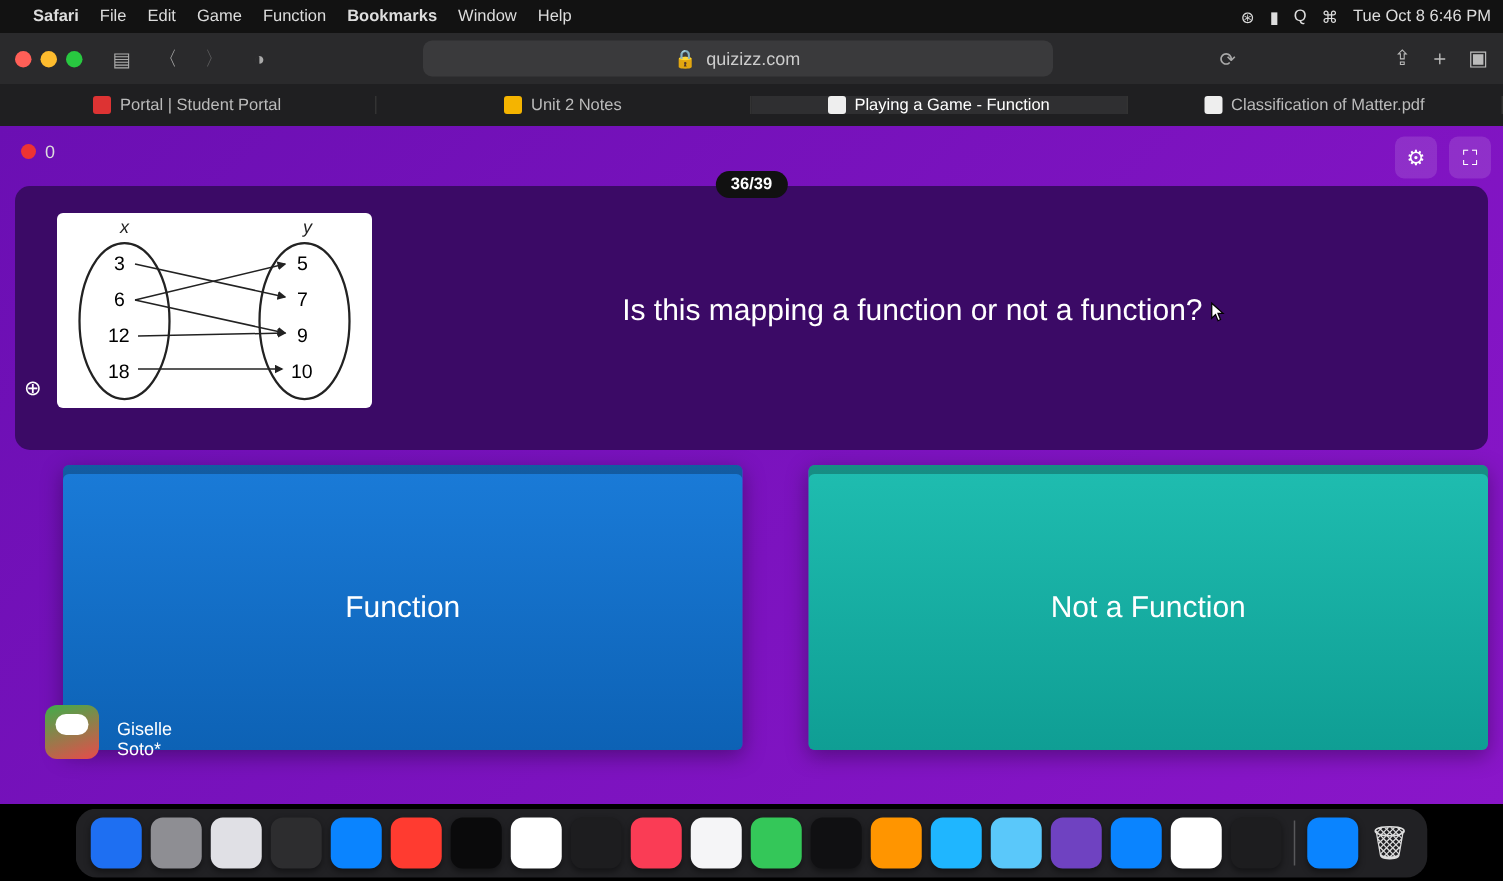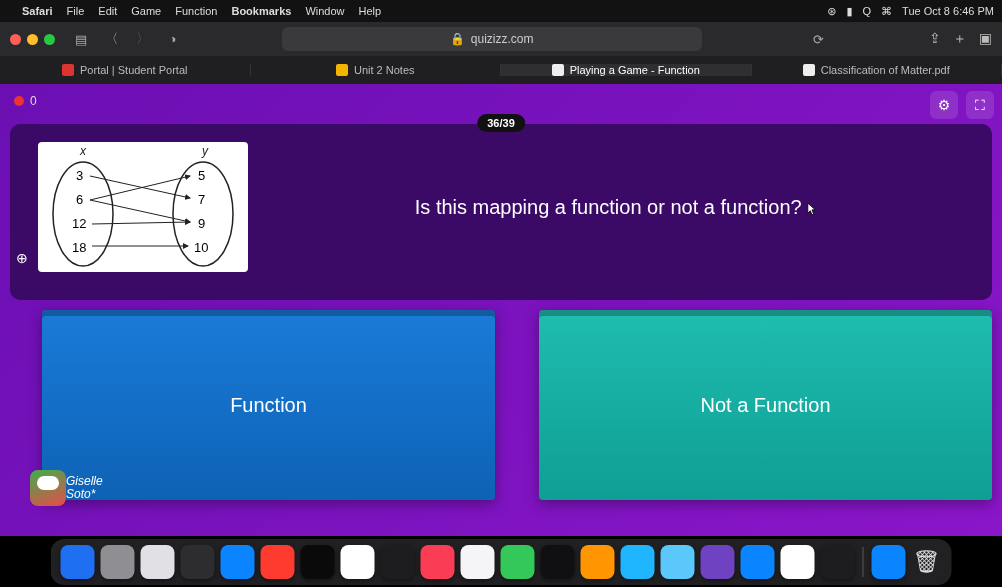--- a/index.html
+++ b/index.html
@@ -51,21 +51,21 @@
   .question-text { flex:1; color:#fff; font-size:20px; font-weight:400; text-align:center; padding-right:10px;}
   .cursor{ display:inline-block; width:10px; height:14px; vertical-align:-2px;}
 
   .answers { display:flex; gap:12px; padding: 0 2px; height:190px;}
   .answer { flex:1; border-radius:4px; display:flex; align-items:center; justify-content:center; color:#fff; font-size:20px; font-weight:500; cursor:pointer; box-shadow: 0 6px 0 rgba(0,0,0,.25) inset, 0 4px 14px rgba(0,0,0,.35); margin-left: 32px;}
   .ans-blue { background: linear-gradient(180deg,#1a7bd8,#0d62b5); }
   .ans-teal { background: linear-gradient(180deg,#1fbdb0,#0f9e94); }
 
   
   .footer { position:absolute; left:0; right:0; bottom:0; height:51px; }
-  .player { position:absolute; left:30px; bottom:30px; display:flex; align-items:center; gap:0; color:#fff; font-size:12px;font-style:italic;}
+  .player { position:absolute; left:30px; bottom:30px; display:flex; align-items:flex-end; gap:12px; color:#fff; font-size:12px;}
   .avatar { width:36px; height:36px; border-radius:8px; background:linear-gradient(160deg,#3fae4a,#e84b4b); position:relative; }
   .avatar::after{content:""; position:absolute; top:6px; left:7px; width:22px; height:14px; background:#fff; border-radius:8px;}
   .player .name{ line-height:1.1;}
   .dock { position:absolute; bottom:2px; left:50%; transform:translateX(-50%); height:46px; background:rgba(120,120,130,.28); border-radius:14px; padding:4px 10px; display:flex; gap:6px; align-items:center; backdrop-filter: blur(4px);}
   .dock .app{ width:34px; height:34px; border-radius:8px; box-shadow:0 2px 4px rgba(0,0,0,.4);}
   .dock .divider{width:1px;height:30px;background:rgba(255,255,255,.25);margin:0 2px;}
   .dock .trash{ width:30px; height:34px; display:flex; align-items:center; justify-content:center; color:#ddd; font-size:22px;}
 </style>
 </head>
 <body>

